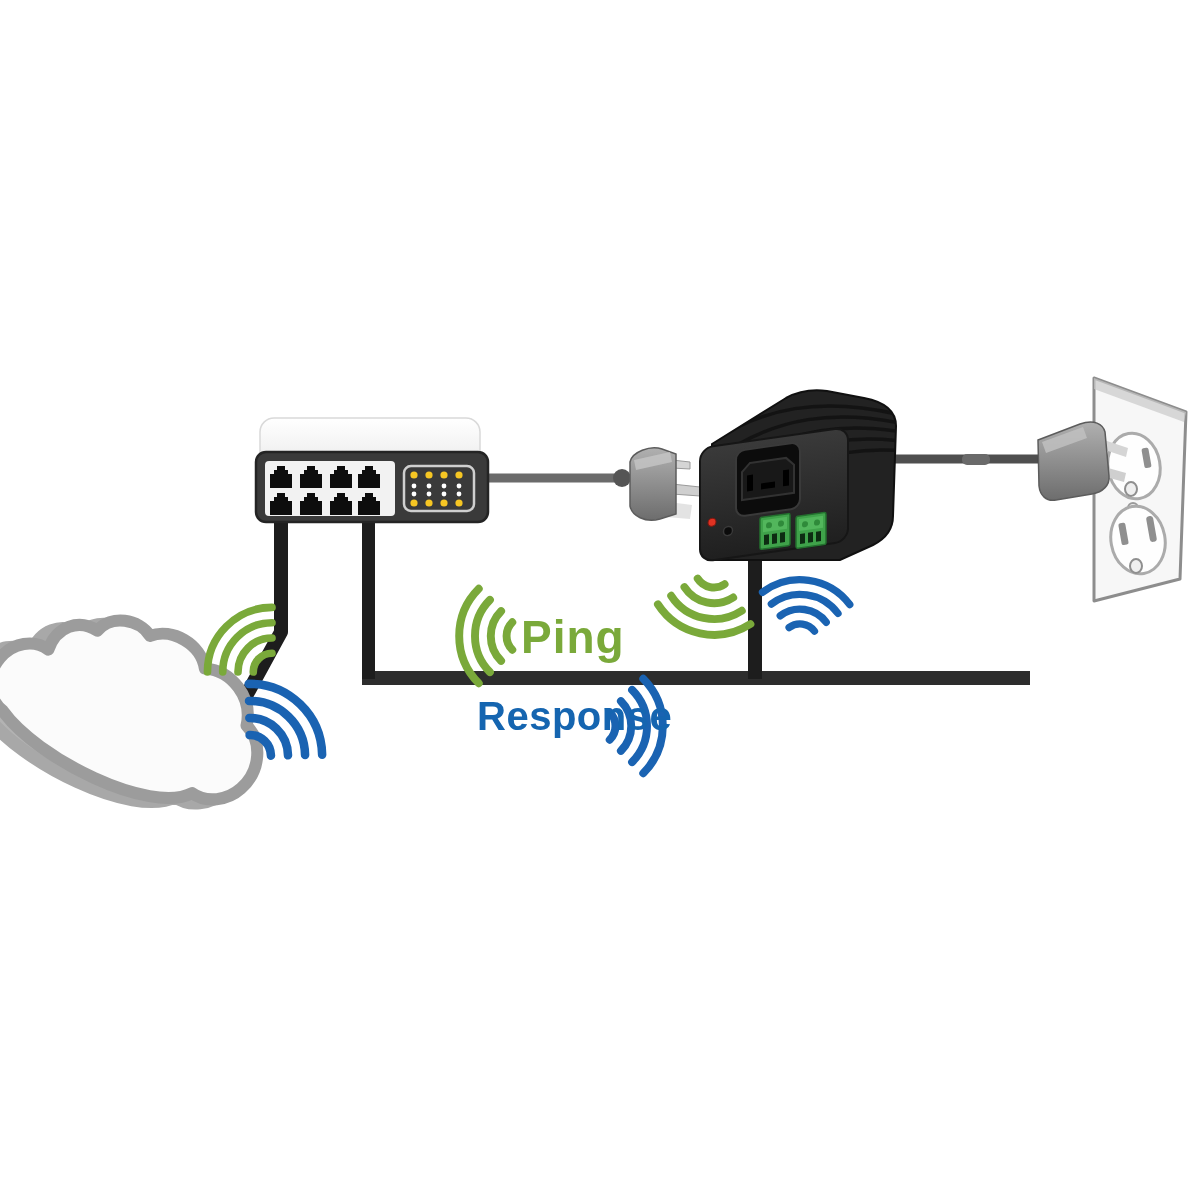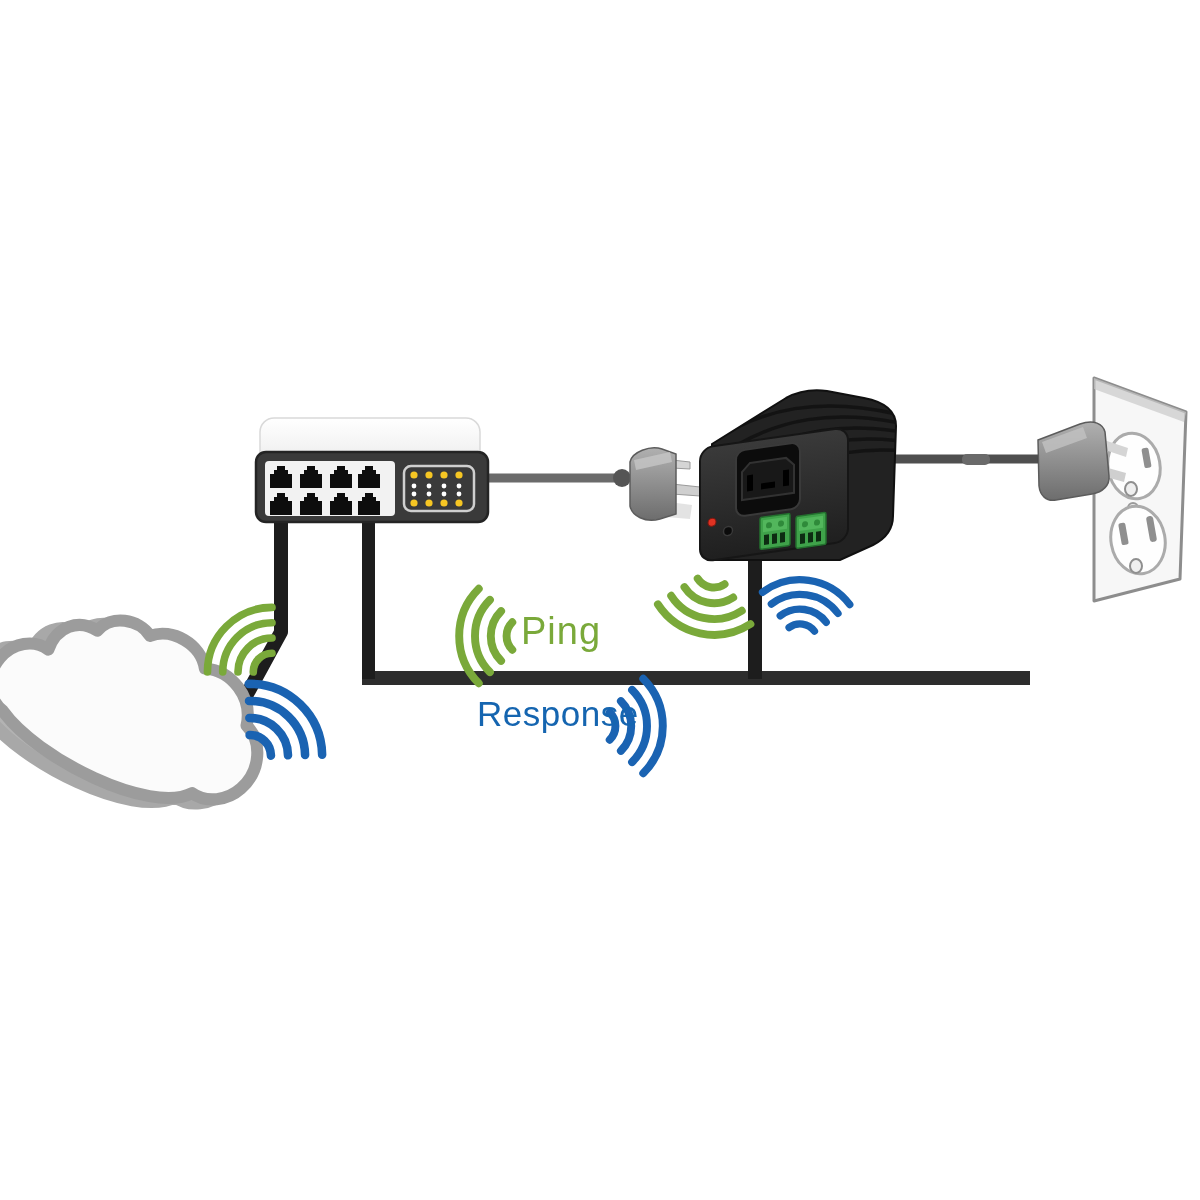--- a/index.html
+++ b/index.html
@@ -1,21 +1,21 @@
 <!DOCTYPE html>
 <html><head>
 <meta charset="utf-8">
 <style>
   html,body{margin:0;padding:0;background:#ffffff;}
   .canvas{position:relative;width:1200px;height:1200px;background:#ffffff;overflow:hidden;
           font-family:"Liberation Sans", sans-serif;}
   .canvas svg{position:absolute;left:0;top:0;}
   .label{position:absolute;white-space:nowrap;}
-  .ping-label{left:521px;top:610px;font-size:38px;font-weight:normal;color:#7aa93a;letter-spacing:1px;}
-  .response-label{left:477px;top:694px;font-size:35px;font-weight:normal;color:#1565b0;letter-spacing:0.5px;}
+  .ping-label{left:521px;top:610px;font-size:46px;font-weight:bold;color:#7aa93a;letter-spacing:1px;}
+  .response-label{left:477px;top:694px;font-size:40px;font-weight:bold;color:#1565b0;letter-spacing:0.5px;}
   .caption{position:absolute;left:936px;top:698px;color:#1e5ec2;font-size:52px;line-height:64px;font-weight:400;}
 </style>
 </head>
 <body>
 
 <div class="canvas">
 
   <svg width="1200" height="1200" viewBox="0 0 1200 1200">
     <defs>
       <g id="wifi" fill="none" stroke-linecap="round">

